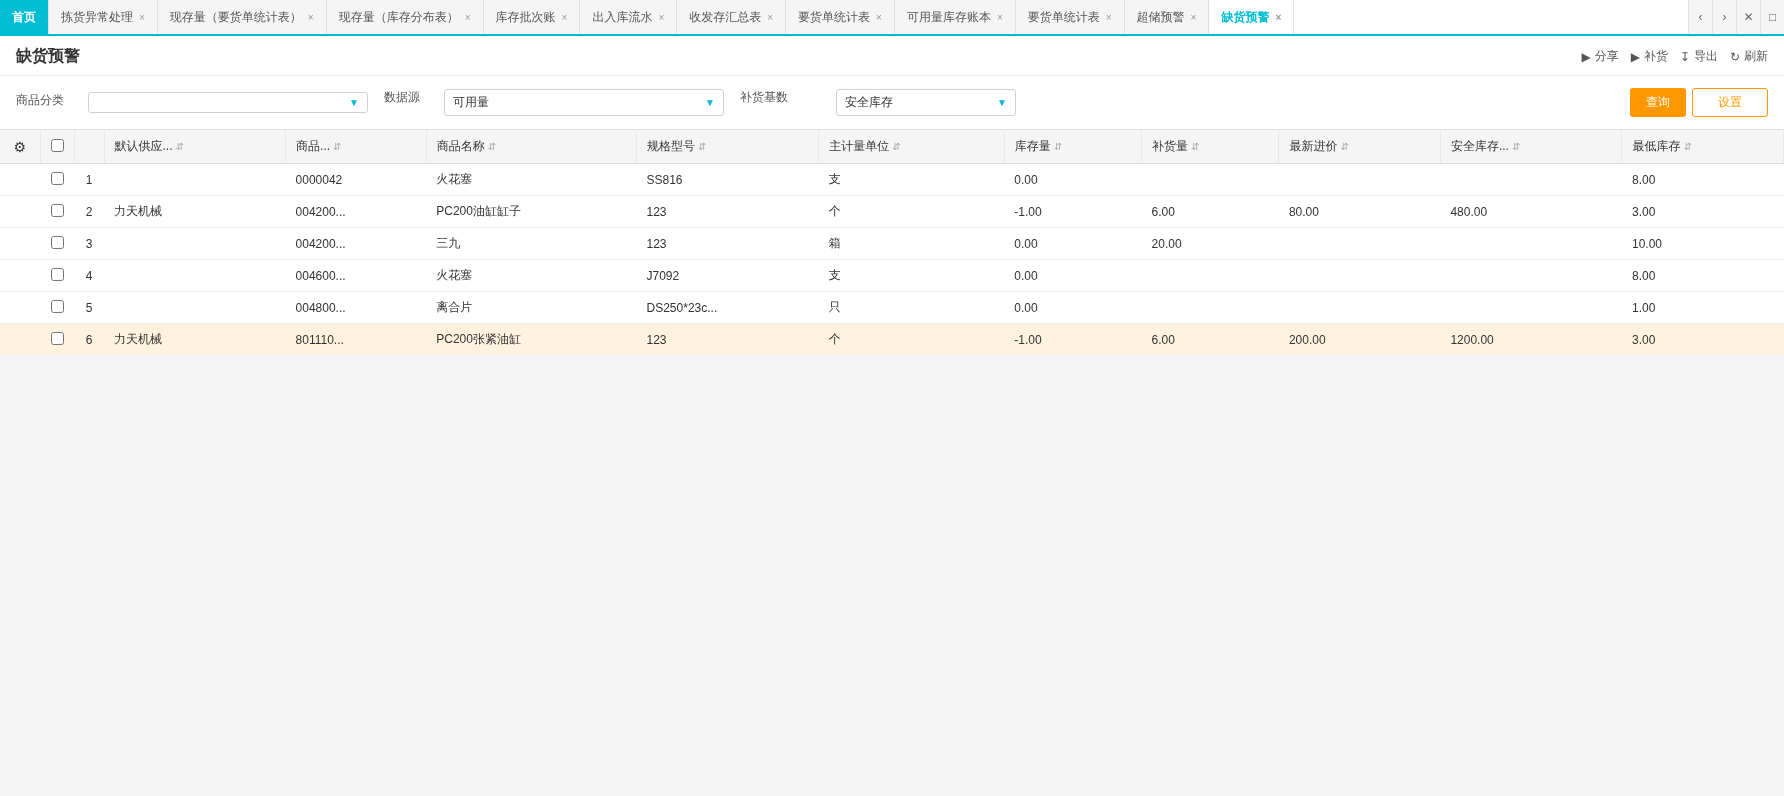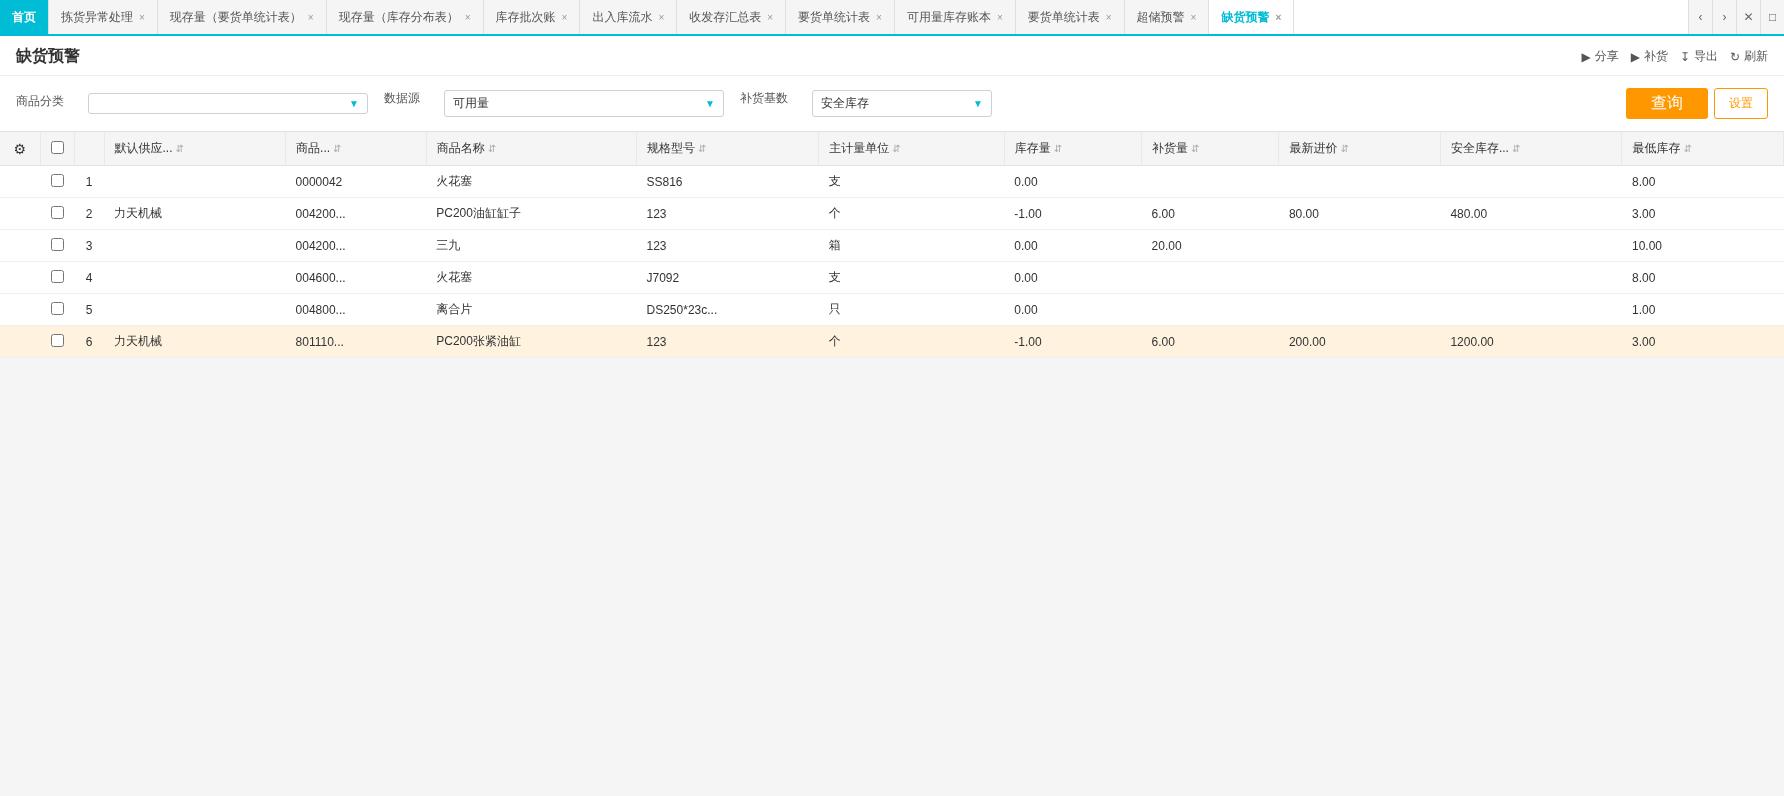--- a/index.html
+++ b/index.html
@@ -130,30 +130,30 @@
     .filter-right {
       margin-left: auto;
       display: flex;
       gap: 6px;
     }
     .btn-query {
       background: #ff9800;
       color: #fff;
       border: none;
       border-radius: 3px;
-      padding: 5px 25px;
-      cursor: pointer;
-      font-size: 16px;
+      padding: 5px 16px;
+      cursor: pointer;
+      font-size: 12px;
     }
     .btn-setting {
       background: #fff;
       color: #ff9800;
       border: 1px solid #ff9800;
       border-radius: 3px;
-      padding: 5px 14px;
+      padding: 5px 25px;
       cursor: pointer;
       font-size: 12px;
     }
 
     
     .table-container {
       padding: 0 0;
       background: #fff;
     }
     table {
@@ -306,21 +306,21 @@
     </div>
     <div class="filter-group">
       <span class="filter-label">数据源</span>
       <div class="filter-select" style="min-width:280px;">
         <span>可用量</span>
         <span class="arrow">▼</span>
       </div>
     </div>
     <div class="filter-group">
       <span class="filter-label">补货基数</span>
-      <div class="filter-select" style="min-width:180px;">
+      <div class="filter-select" style="min-width:180px;margin-left:24px;">
         <span>安全库存</span>
         <span class="arrow">▼</span>
       </div>
     </div>
     <div class="filter-right">
       <button class="btn-query">查询</button>
       <button class="btn-setting">设置</button>
     </div>
   </div>
 

